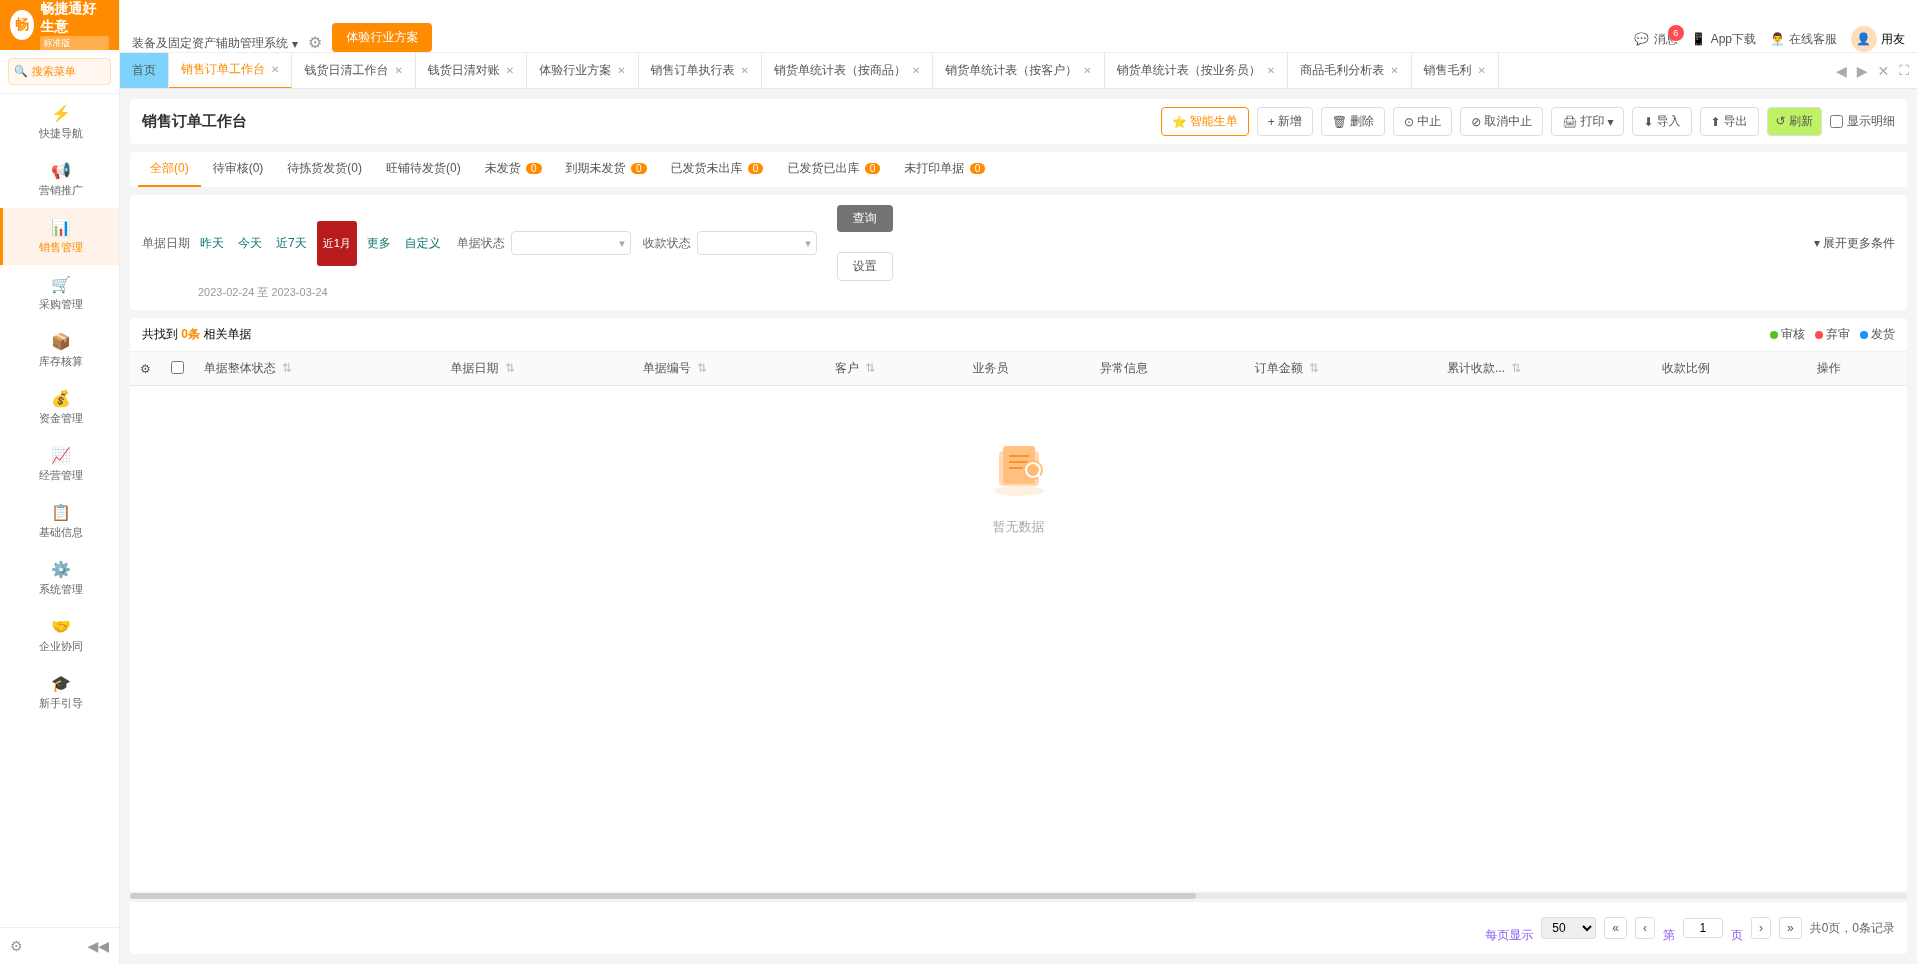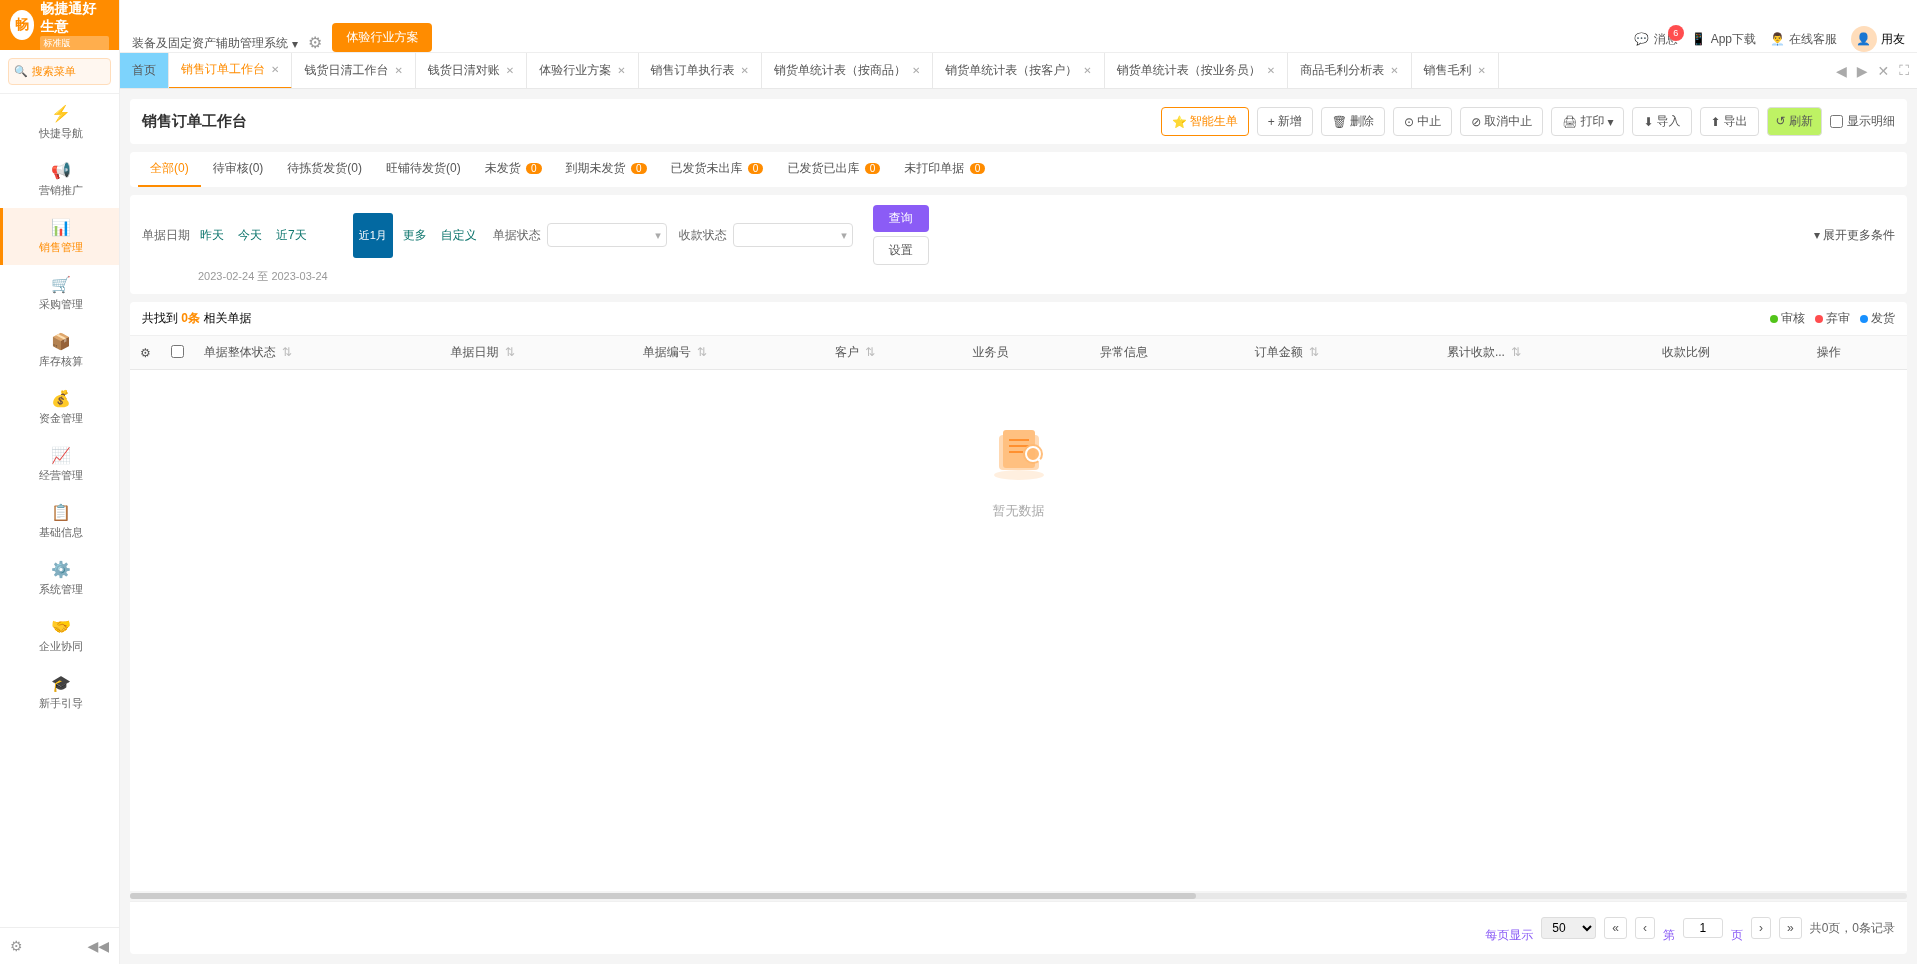--- a/index.html
+++ b/index.html
@@ -62,21 +62,21 @@
     .subtab.active { color: #ff8c00; border-bottom-color: #ff8c00; font-weight: 500; }
     .subtab-badge-orange { background: #ff8c00; color: #fff; border-radius: 8px; padding: 0 5px; font-size: 10px; margin-left: 2px; }
 
     
     .filter-area { background: #fff; padding: 10px 12px; border-radius: 4px; }
     .filter-row { display: flex; align-items: center; gap: 12px; flex-wrap: wrap; }
     .filter-item { display: flex; align-items: center; gap: 6px; }
     .filter-label { color: #666; font-size: 12px; white-space: nowrap; }
     .filter-date-options { display: flex; gap: 6px; align-items: center; }
     .filter-date-opt { color: #0f766e; cursor: pointer; font-size: 12px; padding: 2px 4px; }
-    .filter-date-active-badge { background: #0369a1; color: #fff; border-radius: 3px; padding: 15px 6px; font-size: 11px; cursor: pointer; margin-left: 36px; }
+    .filter-date-active-badge { background: #b91c1c; color: #fff; border-radius: 3px; padding: 15px 6px; font-size: 11px; cursor: pointer; }
     .filter-date-range { color: #999; font-size: 11px; margin-top: 2px; }
     .filter-select { border: 1px solid #ddd; border-radius: 4px; padding: 4px 24px 4px 8px; font-size: 12px; color: #555; background: #fff; cursor: pointer; min-width: 120px; appearance: none; -webkit-appearance: none; }
     .filter-select-wrapper { position: relative; }
     .filter-select-wrapper::after { content: '▾'; position: absolute; right: 6px; top: 50%; transform: translateY(-50%); color: #aaa; pointer-events: none; font-size: 11px; }
     .filter-expand { color: #555; cursor: pointer; font-size: 12px; display: flex; align-items: center; gap: 3px; margin-left: auto; }
 
     
     .table-area { background: #fff; border-radius: 4px; flex: 1; display: flex; flex-direction: column; overflow: hidden; }
     .table-toolbar { display: flex; align-items: center; justify-content: space-between; padding: 8px 12px; border-bottom: 1px solid #f0f0f0; }
     .table-count-num { color: #ff8c00; font-weight: 600; }
@@ -375,21 +375,21 @@
         </div>
         <div class="filter-item">
           <span class="filter-label">收款状态</span>
           <div class="filter-select-wrapper">
             <select class="filter-select">
               <option value=""></option>
             </select>
           </div>
         </div>
         <div style="display:flex;flex-direction:column;margin-left:8px;">
-          <button style="background:#8b5cf6;color:#fff;border:none;padding:5px 16px;border-radius:4px;cursor:pointer;font-size:12px;margin-bottom:4px;">查询</button>
+          <button style="background:#737373;color:#fff;border:none;padding:5px 16px;border-radius:4px;cursor:pointer;font-size:12px;margin-bottom:20px;">查询</button>
           <button style="background:#fff;border:1px solid #ddd;color:#555;padding:5px 8px;border-radius:4px;cursor:pointer;font-size:12px;">设置</button>
         </div>
         <div class="filter-expand" style="margin-left:auto;">
           <span>▾</span>
           <span>展开更多条件</span>
         </div>
       </div>
       <div style="margin-top:4px;margin-left:56px;">
         <span class="filter-date-range">2023-02-24 至 2023-03-24</span>
       </div>

